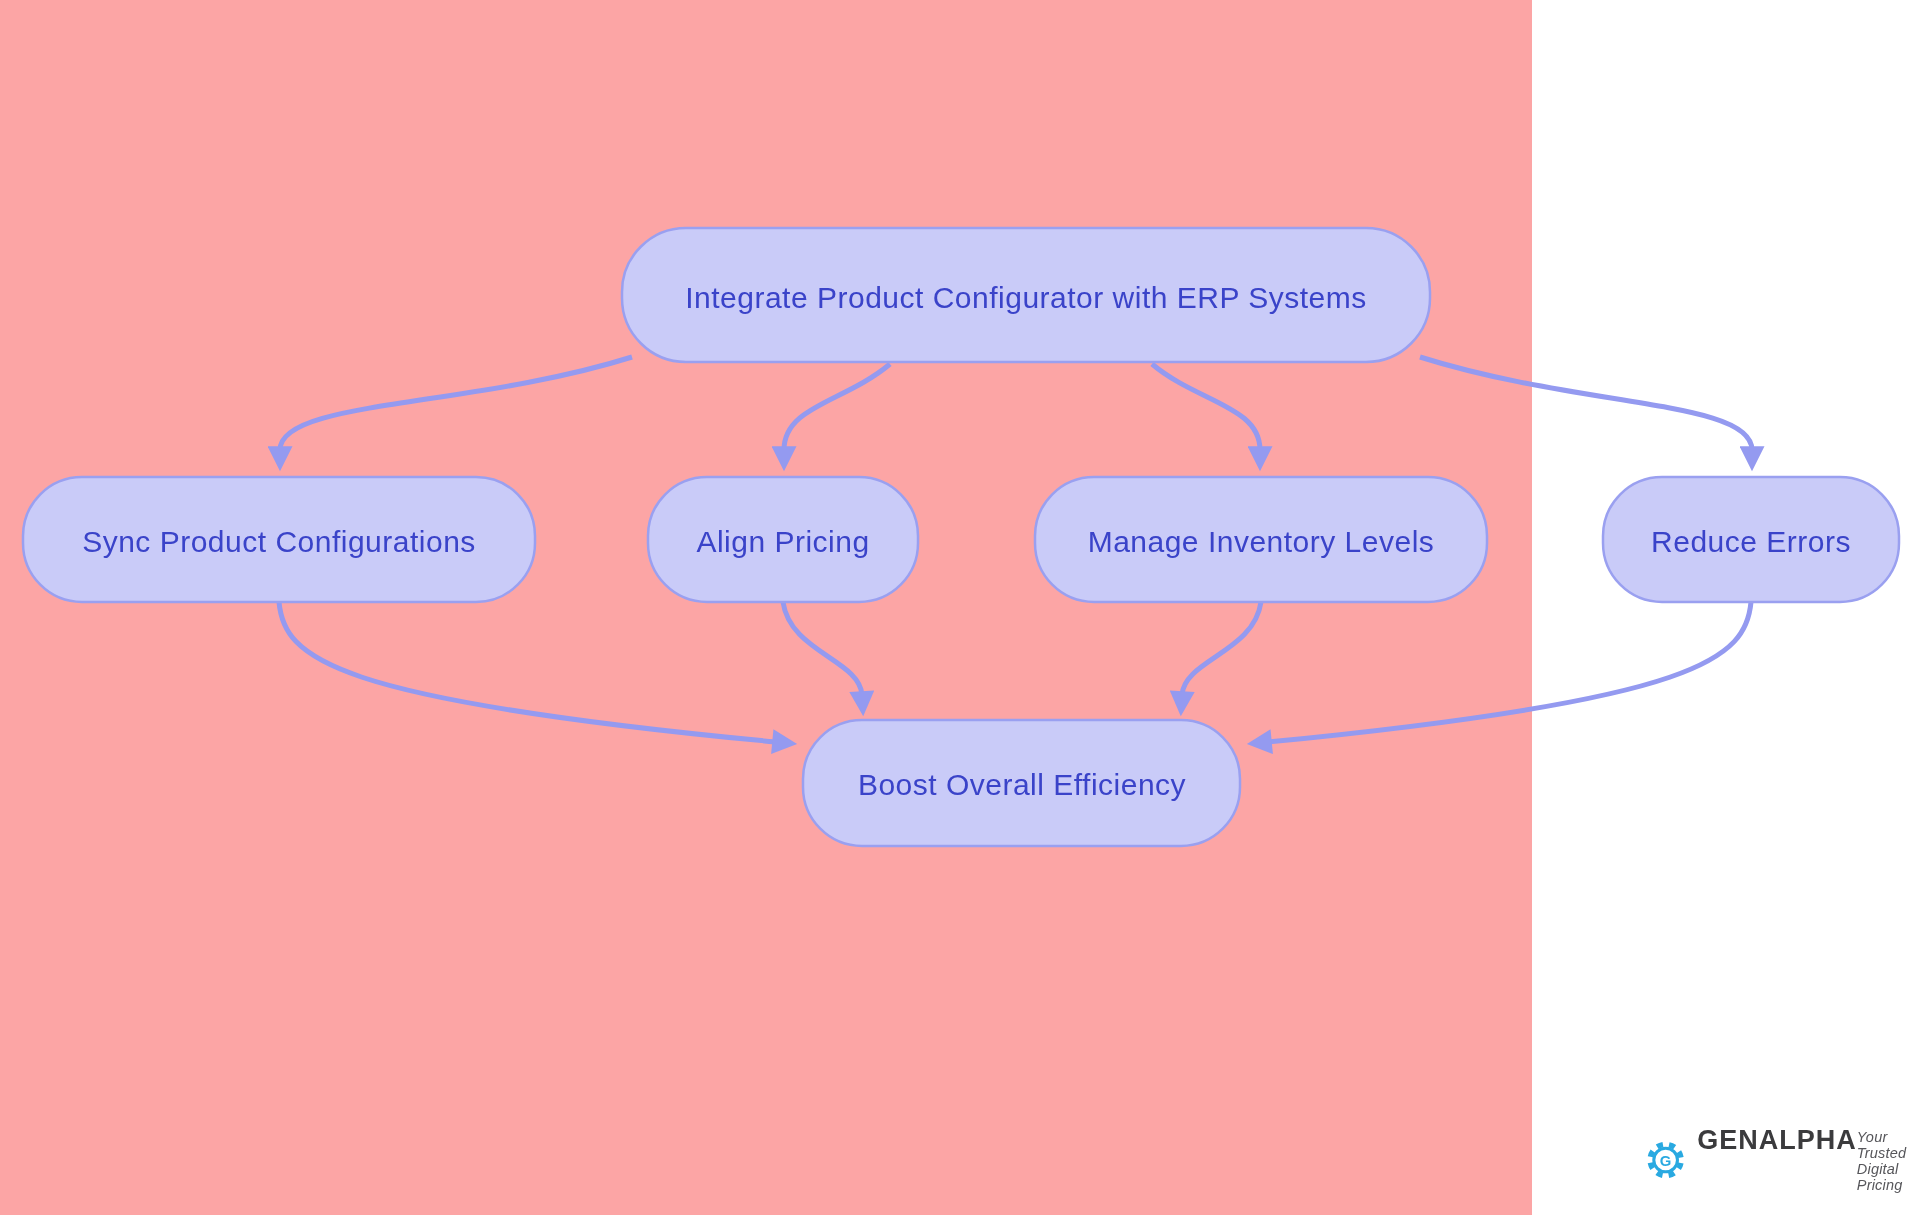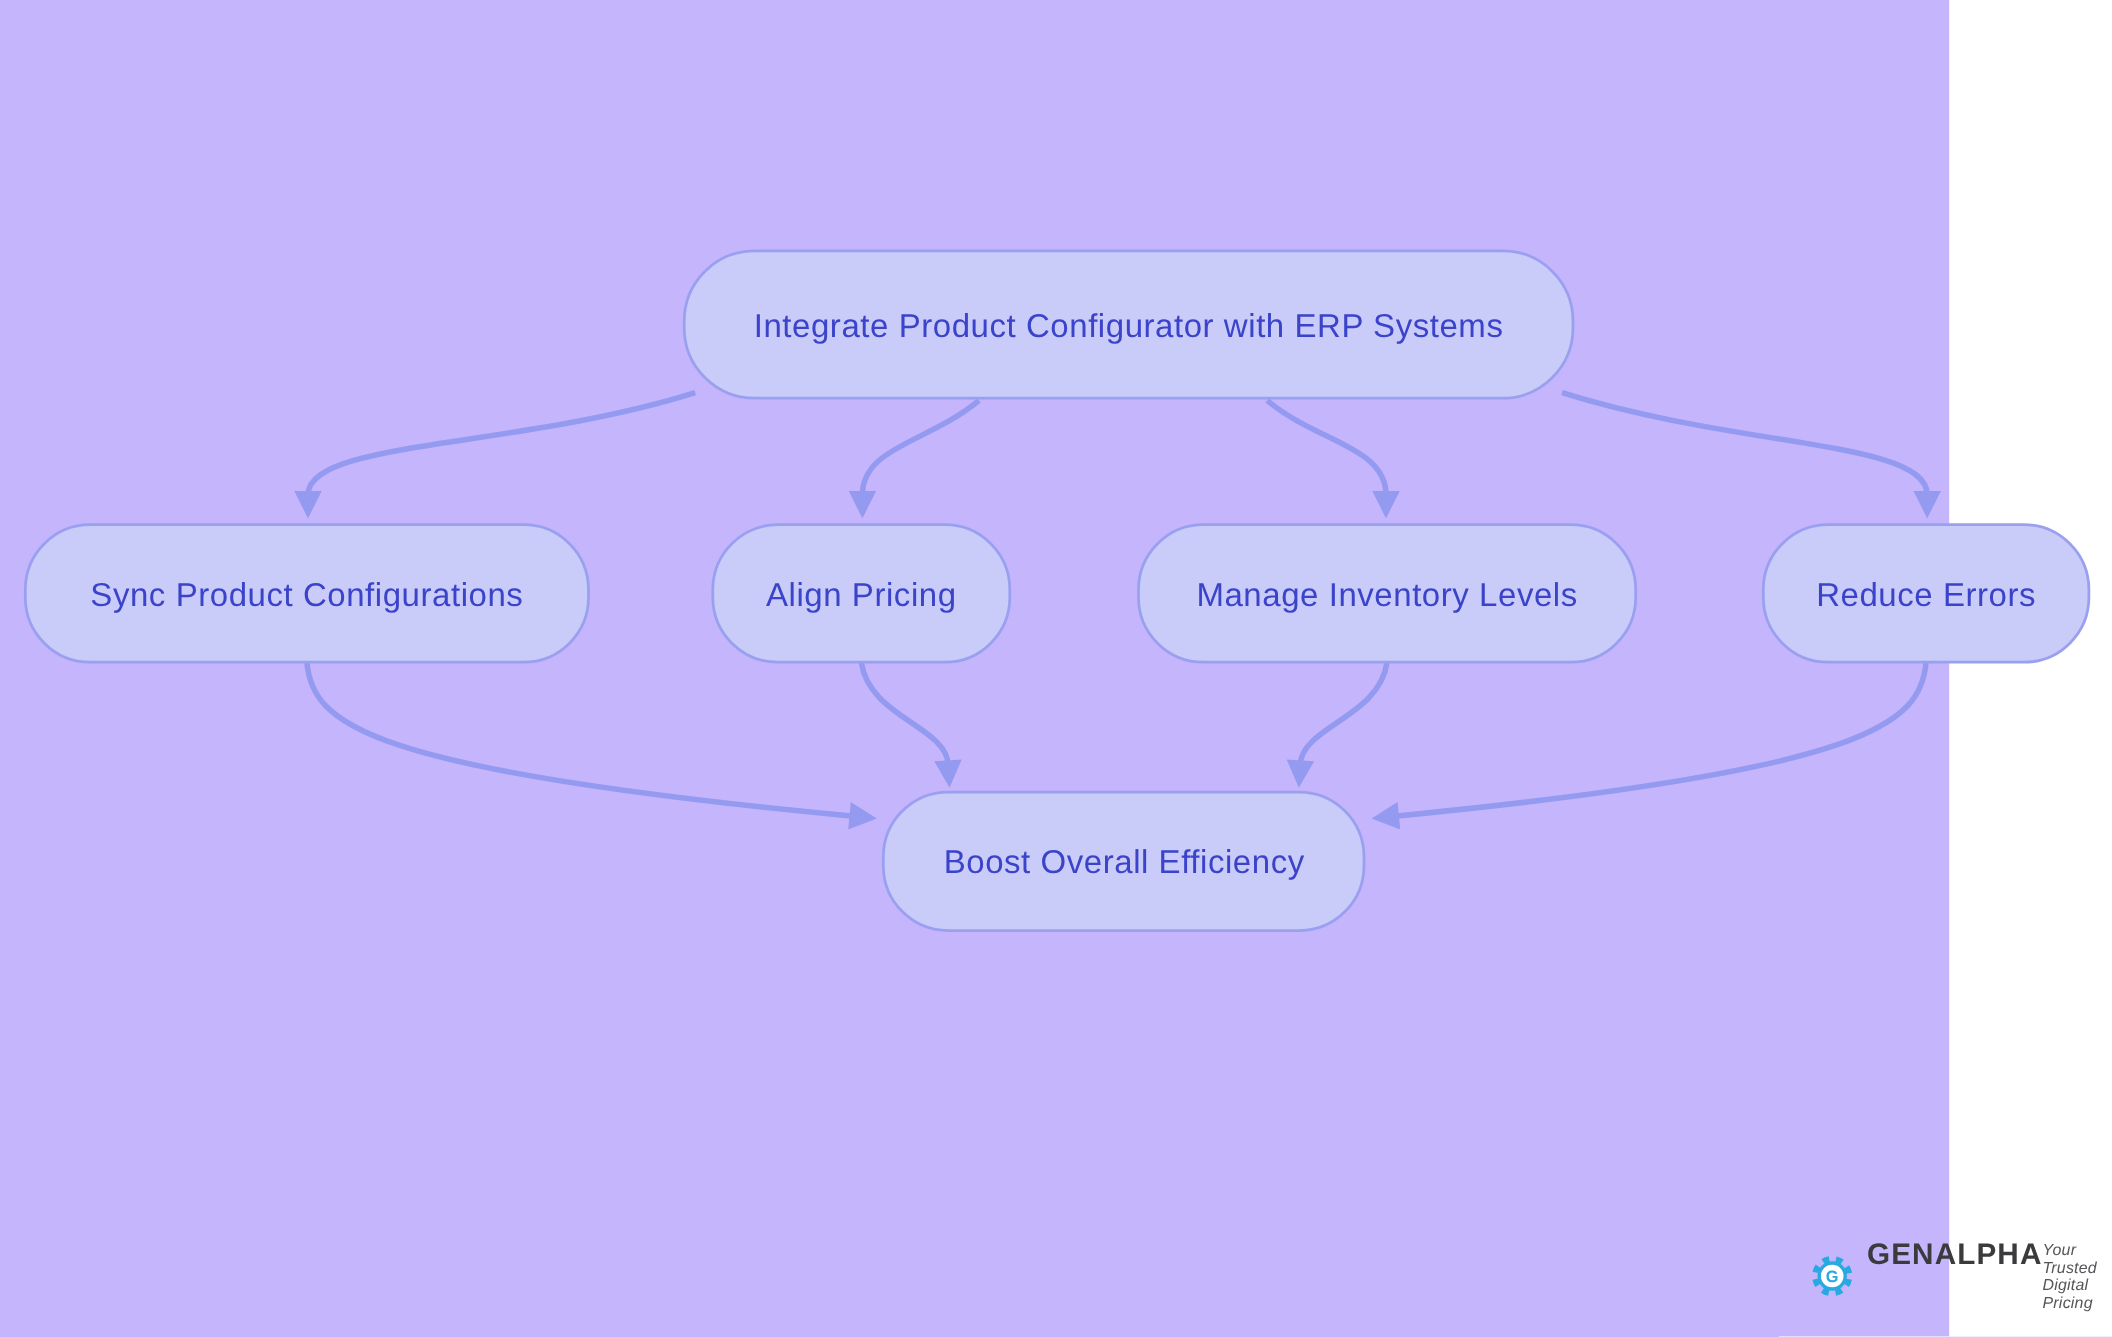--- a/index.html
+++ b/index.html
@@ -7,23 +7,23 @@
     padding: 0;
     background: #ffffff;
     width: 1920px;
     height: 1215px;
     font-family: "Liberation Sans", sans-serif;
     overflow: hidden;
     position: relative;
   }
   .stage {
     position: relative;
-    width: 1772px;
+    width: 1532px;
     height: 1215px;
-    background: #c4b5fd;
+    background: #fca5a5;
   }
   svg.diagram {
     position: absolute;
     left: 0;
     top: 0;
   }
   .edge {
     fill: none;
     stroke: #949af0;
     stroke-width: 5;

